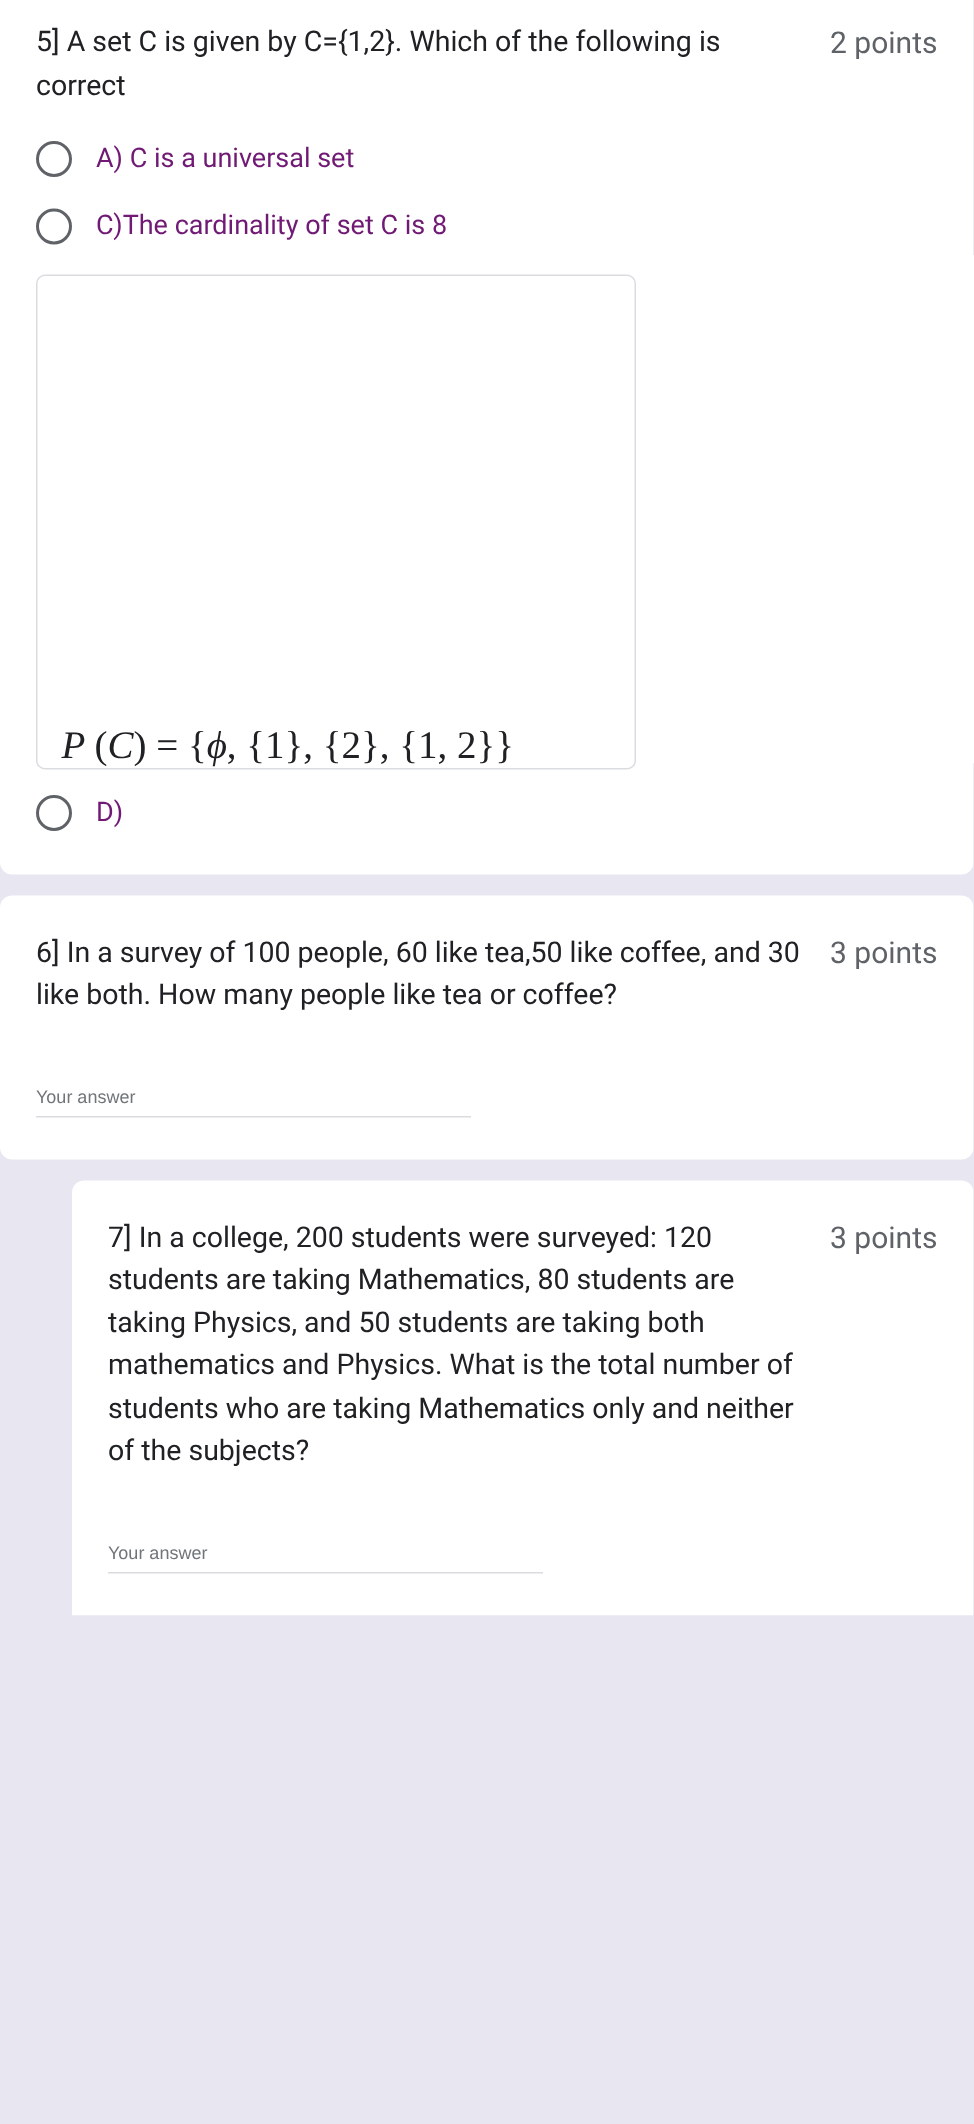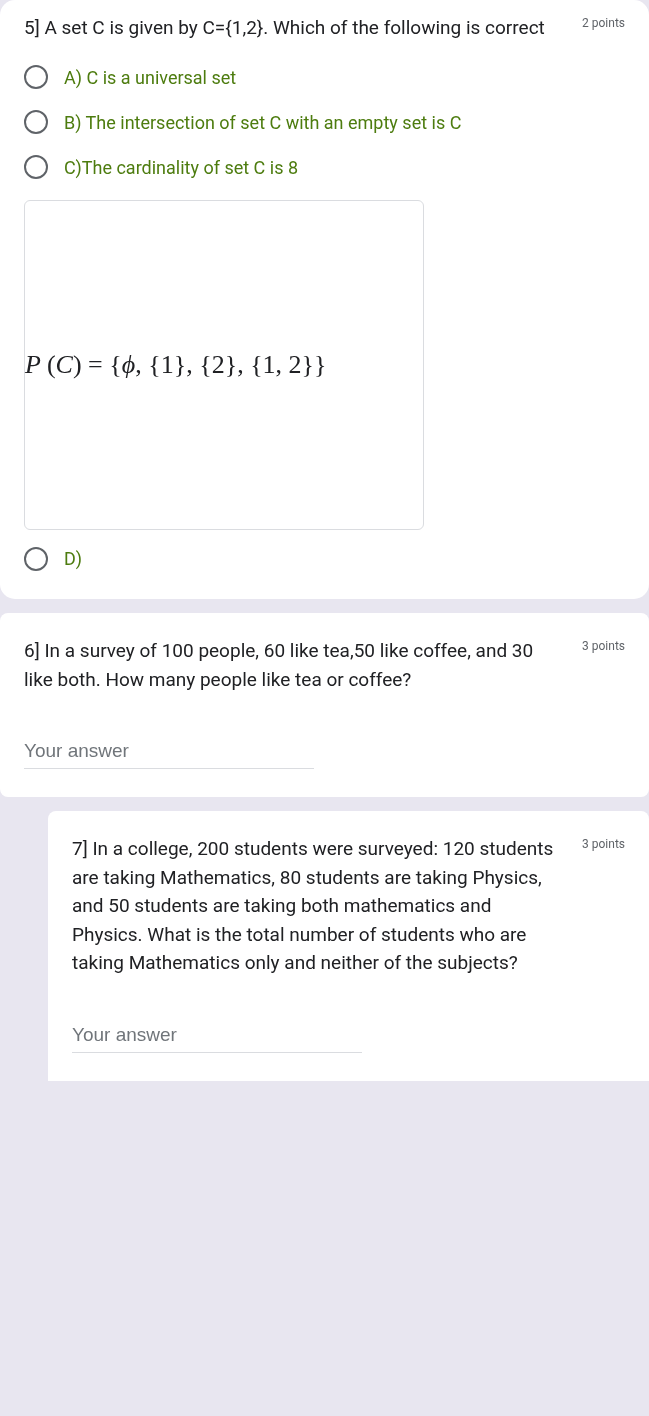--- a/index.html
+++ b/index.html
@@ -26,82 +26,81 @@
       margin-bottom: 22px;
     }
     .question-text {
       font-size: 19px;
       line-height: 1.5;
       color: #202124;
       flex: 1;
       padding-right: 20px;
     }
     .points {
-      font-size: 12px;
+      font-size: 20px;
       color: #5f6368;
       white-space: nowrap;
       padding-top: 2px;
     }
     .option {
       display: flex;
       align-items: center;
       margin-bottom: 20px;
     }
     .radio {
       width: 24px;
       height: 24px;
       border: 2px solid #5f6368;
       border-radius: 50%;
       flex-shrink: 0;
       margin-right: 16px;
       cursor: pointer;
     }
     .option-text {
       font-size: 18px;
-      color: #4d7c0f;
+      color: #701a75;
       line-height: 1.4;
     }
     .image-box {
       border: 1px solid #dadce0;
       border-radius: 6px;
       width: 400px;
       height: 330px;
       display: flex;
-      align-items: center;
+      align-items: flex-end;
       justify-content: flex-start;
-      padding-left: 0;
+      padding-left: 16px;
       margin-bottom: 16px;
       margin-top: 8px;
     }
     .formula {
       font-family: 'Times New Roman', serif;
       font-size: 26px;
       font-style: italic;
     }
     .formula .roman {
       font-style: normal;
     }
     .answer-input {
       border: none;
       border-bottom: 1px solid #dadce0;
-      font-size: 19px;
+      font-size: 12px;
       padding: 6px 0;
       width: 290px;
       outline: none;
       color: #202124;
       margin-top: 18px;
     }
     .answer-input::placeholder {
       color: #70757a;
     }
     .card.first {
       border-top-left-radius: 0;
       border-top-right-radius: 0;
       padding-top: 14px;
-      border-radius: 15px;
     }
     .card.last {
       border-bottom-left-radius: 0;
       border-bottom-right-radius: 0;
       margin-bottom: 0;
       margin-left: 48px;
     }
   </style>
 </head>
 <body>
@@ -110,24 +109,20 @@
   <div class="question-header">
     <div class="question-text">5] A set C is given by C={1,2}. Which of the following is correct</div>
     <div class="points">2 points</div>
   </div>
 
   <div class="option">
     <div class="radio"></div>
     <div class="option-text">A) C is a universal set</div>
   </div>
 
-  <div class="option">
-    <div class="radio"></div>
-    <div class="option-text">B) The intersection of set C with an empty set is C</div>
-  </div>
 
   <div class="option">
     <div class="radio"></div>
     <div class="option-text">C)The cardinality of set C is 8</div>
   </div>
 
   <div class="image-box">
     <span class="formula">
       <span>P</span> <span class="roman">(</span><span>C</span><span class="roman">) = {</span><span>ϕ</span><span class="roman">, {1}, {2}, {1, 2}}</span>
     </span>

